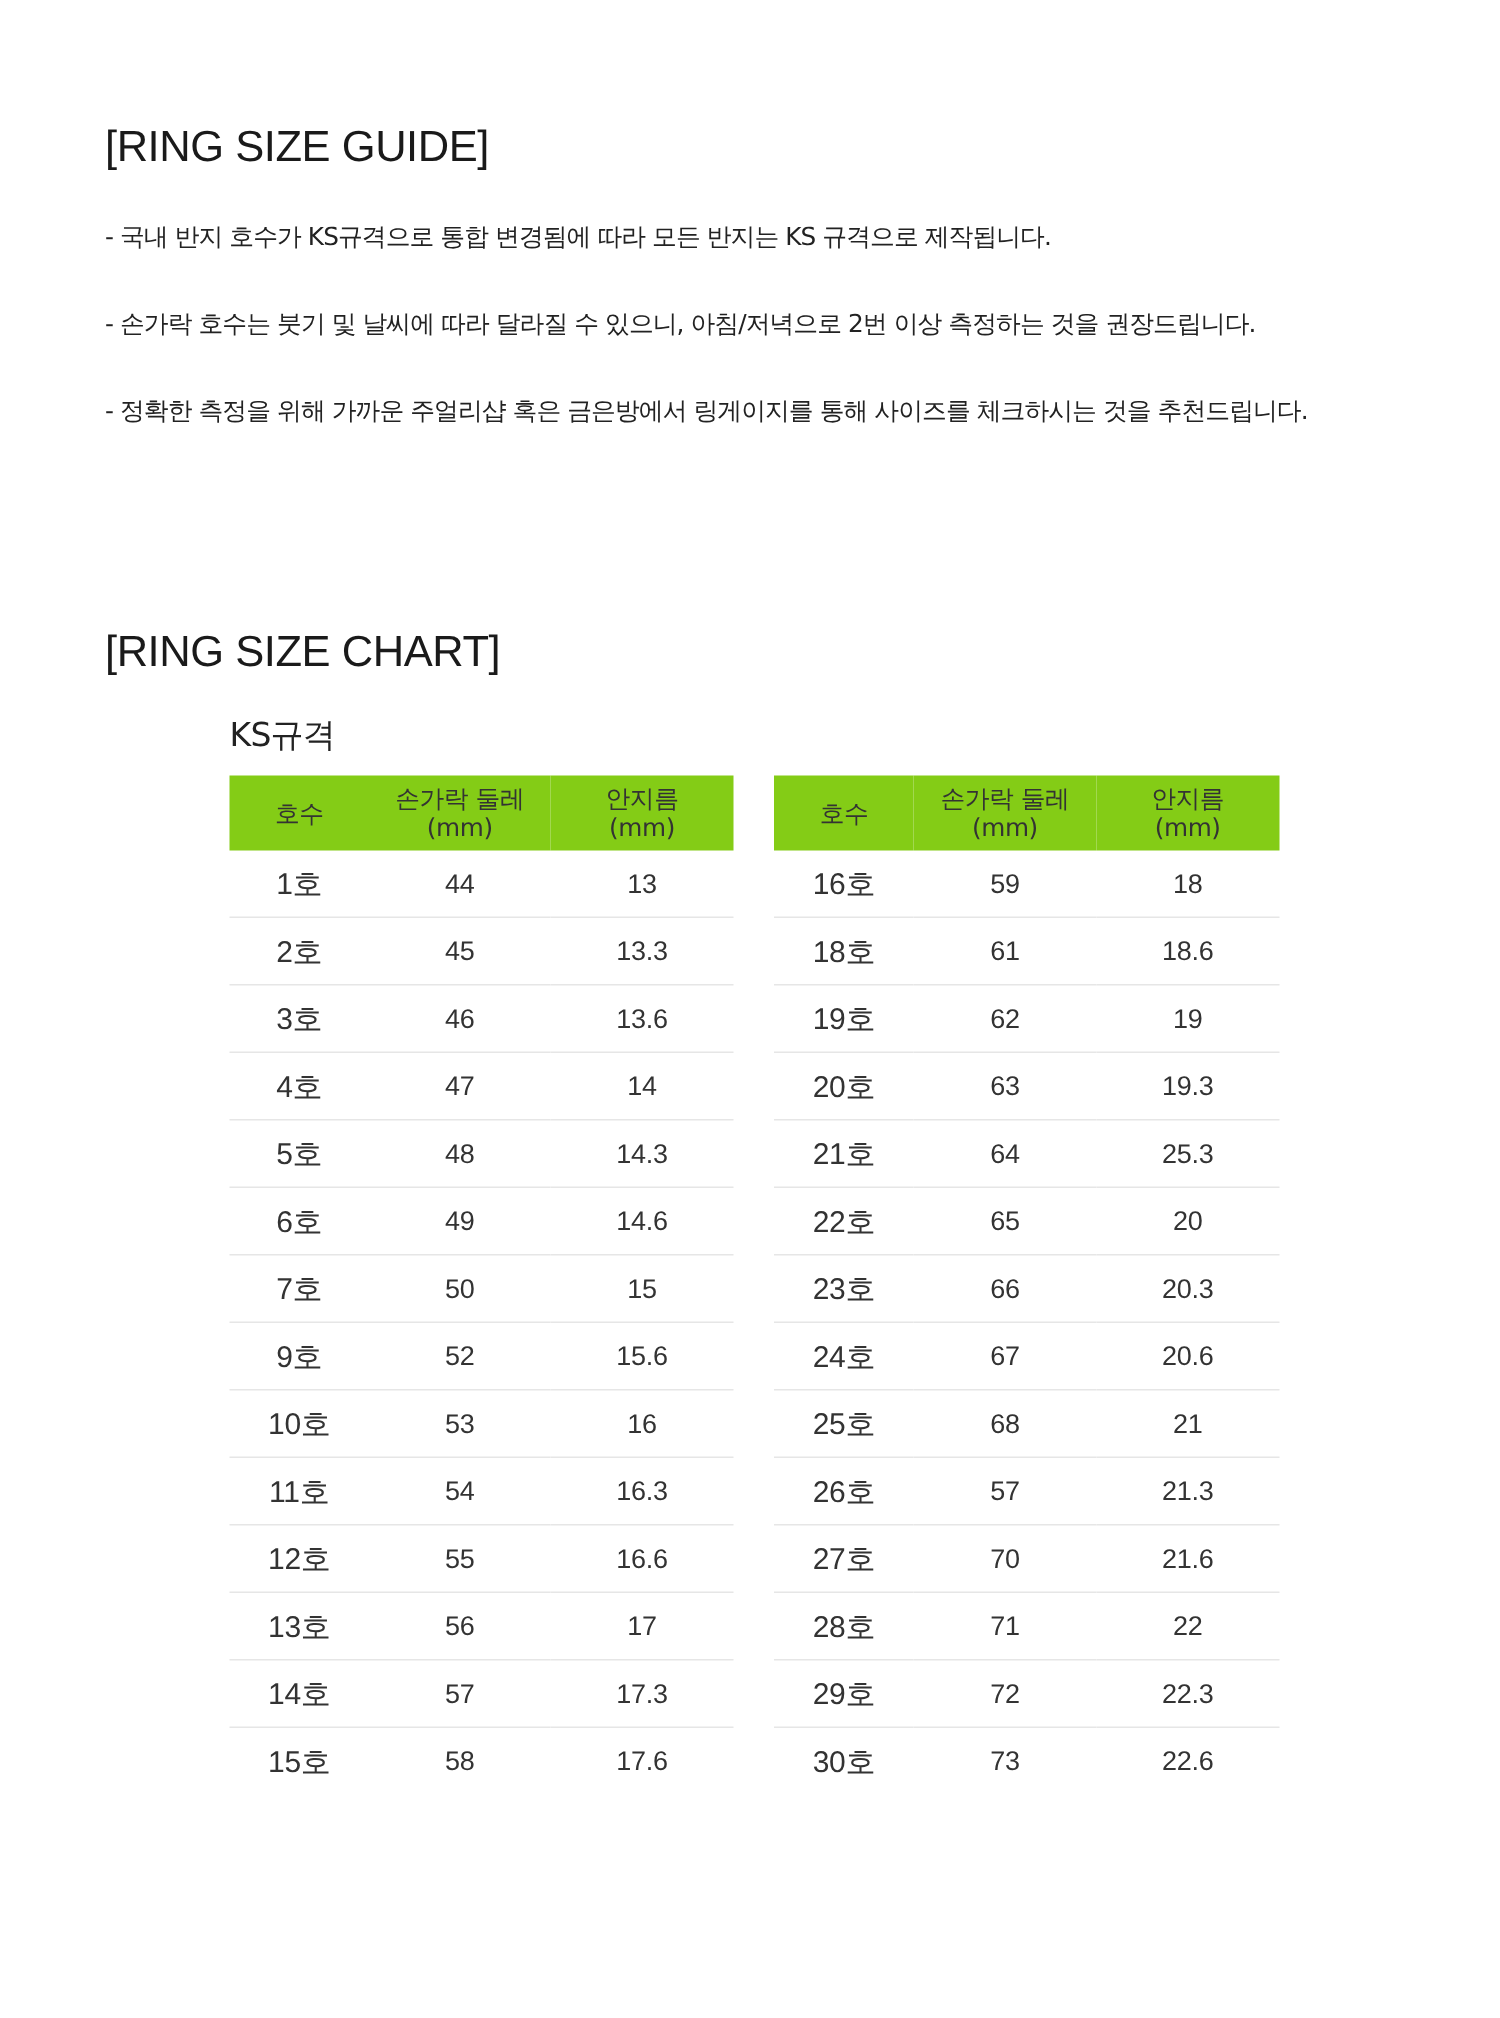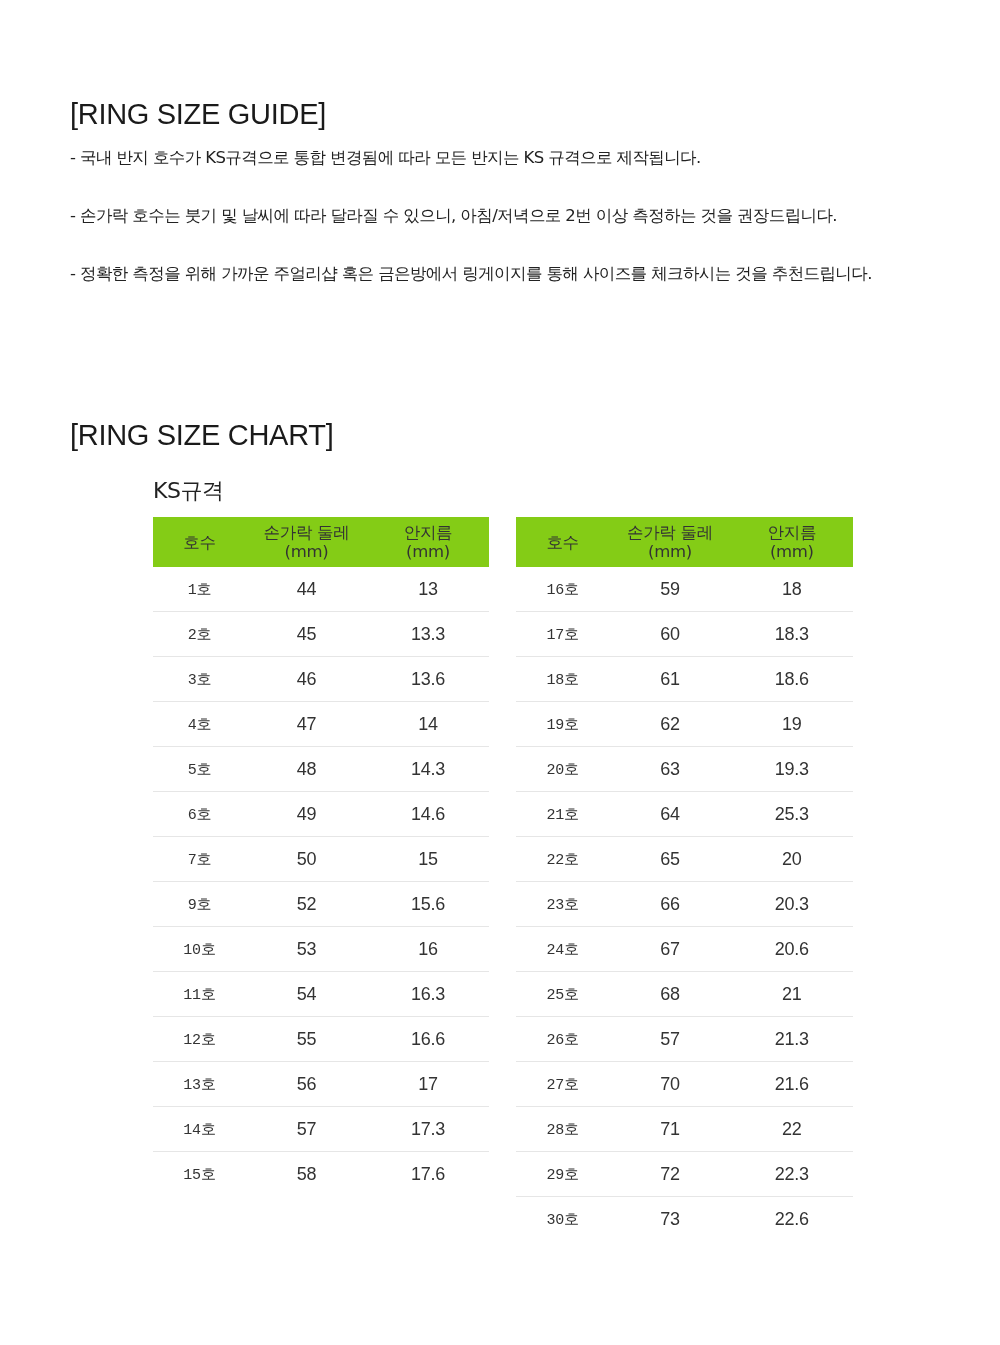--- a/index.html
+++ b/index.html
@@ -19,21 +19,21 @@
       position: absolute;
       left: 70px;
       margin: 0;
       font-family: "Liberation Sans", "DejaVu Sans", sans-serif;
       font-weight: normal;
       font-size: 29px;
       letter-spacing: -0.3px;
       color: #1a1a1a;
       line-height: 1;
     }
-    #guide-title { top: 100px; }
+    #guide-title { top: 84px; }
     #chart-title { top: 421px; }
 
     .guide-line {
       position: absolute;
       left: 70px;
       margin: 0;
       font-size: 16.5px;
       letter-spacing: -0.6px;
       color: #222222;
       line-height: 1;
@@ -87,22 +87,22 @@
       border-bottom: 1px solid #e6e6e6;
       letter-spacing: -0.2px;
       color: #333;
       font-family: "Liberation Sans", "DejaVu Sans", sans-serif;
       font-size: 18px;
     }
     .size-table tbody tr:last-child td {
       border-bottom: none;
     }
     .size-table tbody td.size-cell {
-      font-family: Liberation Mono, monospace;
-      font-size: 15px;
+      font-family: Liberation Sans, sans-serif;
+      font-size: 20px;
     }
   </style>
 </head>
 <body>
 
 <h1 id="guide-title" class="section-title">[RING SIZE GUIDE]</h1>
 
 <p id="guide-line-0" class="guide-line">- 국내 반지 호수가 KS규격으로 통합 변경됨에 따라 모든 반지는 KS 규격으로 제작됩니다.</p>
 <p id="guide-line-1" class="guide-line">- 손가락 호수는 붓기 및 날씨에 따라 달라질 수 있으니, 아침/저녁으로 2번 이상 측정하는 것을 권장드립니다.</p>
 <p id="guide-line-2" class="guide-line">- 정확한 측정을 위해 가까운 주얼리샵 혹은 금은방에서 링게이지를 통해 사이즈를 체크하시는 것을 추천드립니다.</p>
@@ -211,25 +211,20 @@
       <th><span>안지름</span><br><span>(mm)</span></th>
     </tr>
   </thead>
   <tbody>
       <tr>
         <td class="size-cell">16호</td>
         <td class="circumference-cell">59</td>
         <td class="diameter-cell">18</td>
       </tr>
       <tr>
-        <td class="size-cell">17호</td>
-        <td class="circumference-cell">60</td>
-        <td class="diameter-cell">18.3</td>
-      </tr>
-      <tr>
         <td class="size-cell">18호</td>
         <td class="circumference-cell">61</td>
         <td class="diameter-cell">18.6</td>
       </tr>
       <tr>
         <td class="size-cell">19호</td>
         <td class="circumference-cell">62</td>
         <td class="diameter-cell">19</td>
       </tr>
       <tr>

